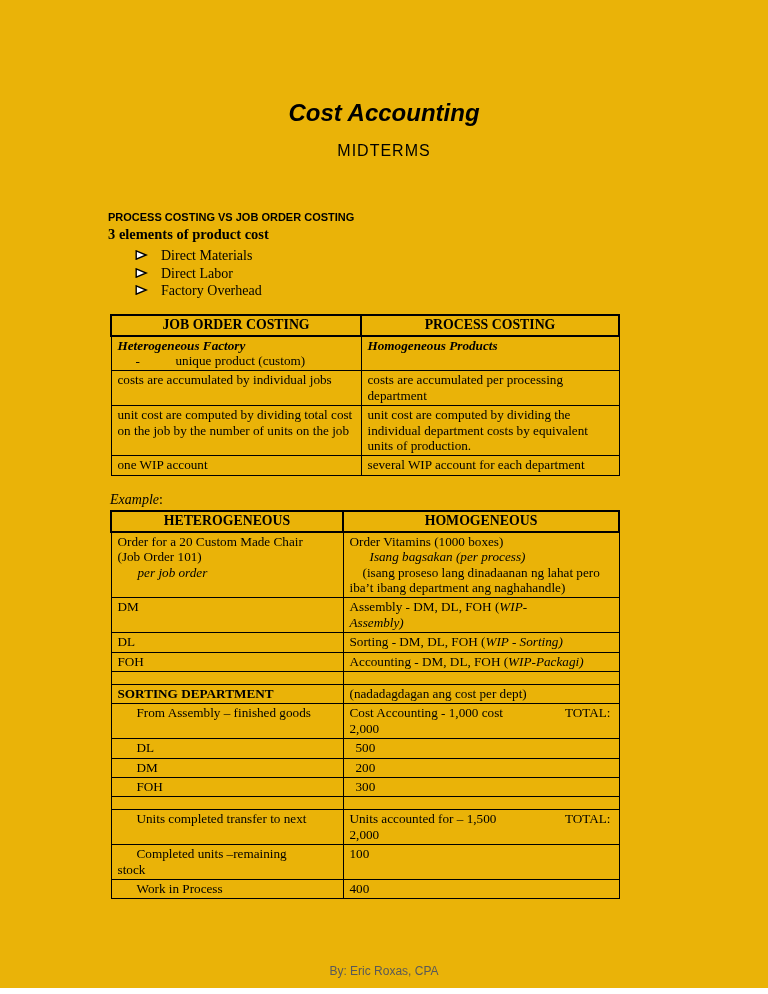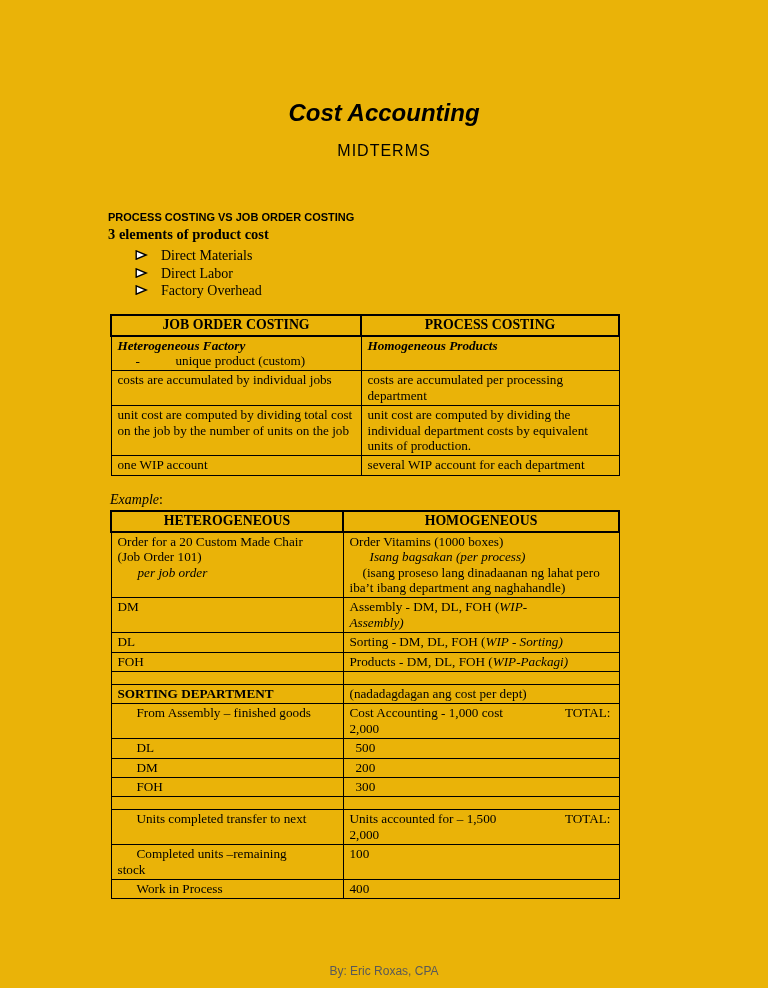--- a/index.html
+++ b/index.html
@@ -175,21 +175,21 @@
       <tr>
         <td class="c1">DM</td>
         <td class="c2"><span>Assembly - DM, DL, FOH (</span><span class="italic">WIP-</span><br><span class="italic">Assembly)</span></td>
       </tr>
       <tr>
         <td class="c1">DL</td>
         <td class="c2"><span>Sorting - DM, DL, FOH (</span><span class="italic">WIP - Sorting)</span></td>
       </tr>
       <tr>
         <td class="c1">FOH</td>
-        <td class="c2"><span>Products - DM, DL, FOH (</span><span class="italic">WIP-Packagi)</span></td>
+        <td class="c2"><span>Accounting - DM, DL, FOH (</span><span class="italic">WIP-Packagi)</span></td>
       </tr>
       <tr class="empty-row">
         <td class="c1"></td>
         <td class="c2"></td>
       </tr>
       <tr>
         <td class="c1"><span style="font-weight:bold">SORTING DEPARTMENT</span></td>
         <td class="c2">(nadadagdagan ang cost per dept)</td>
       </tr>
       <tr>

